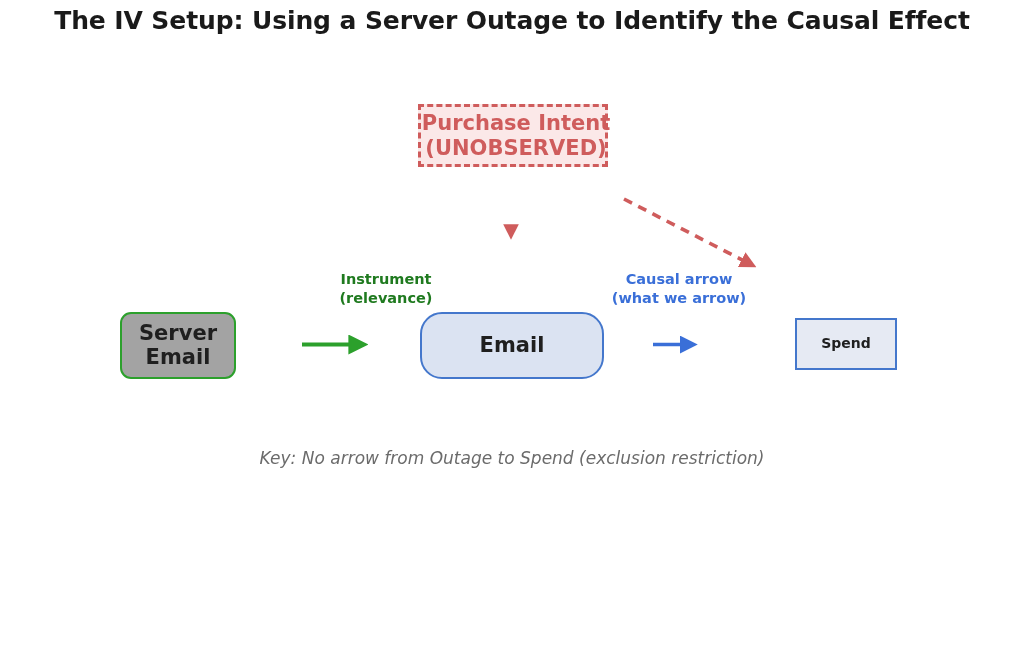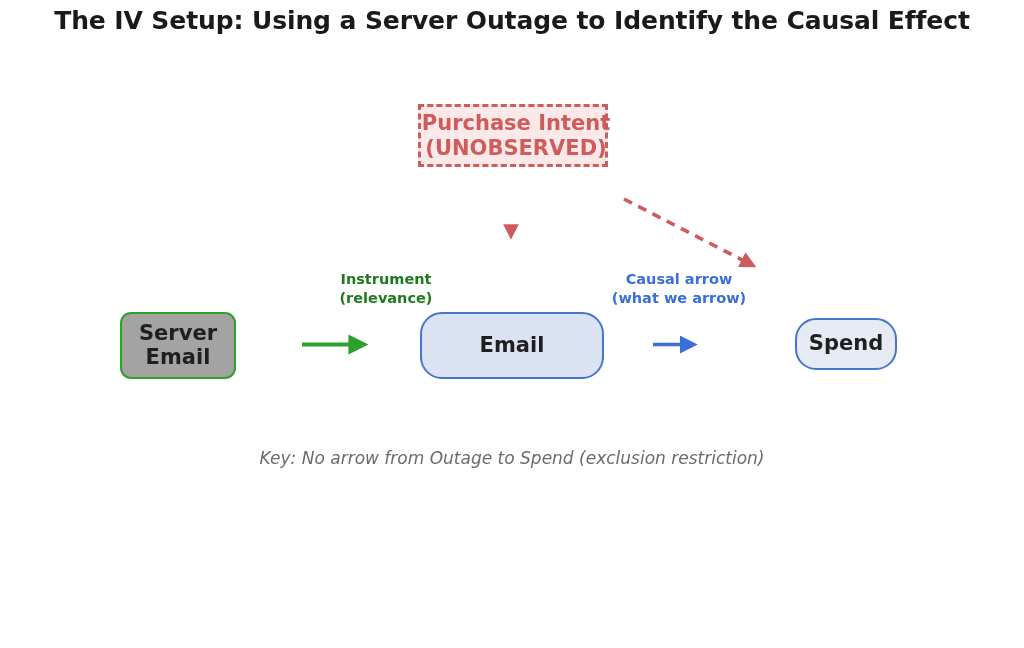--- a/index.html
+++ b/index.html
@@ -68,23 +68,23 @@
     background: #dbe3f2;
     font-size: 21px;
   }
 
   #node-spend {
     left: 795px;
     top: 318px;
     width: 102px;
     height: 52px;
     border: 2.5px solid #4477cc;
-    border-radius: 21px;
+    border-radius: 0;
     background: #e6eaf3;
-    font-size: 21px;
+    font-size: 14px;
   }
 
   
   #node-purchase-intent {
     position: absolute;
     left: 418px;
     top: 104px;
     width: 190px;
     height: 63px;
     box-sizing: border-box;

